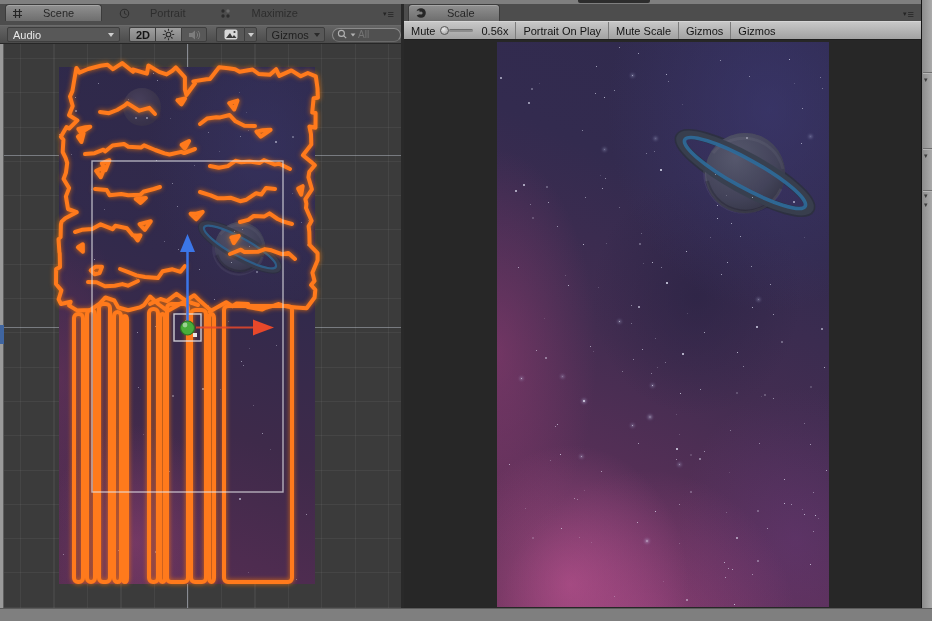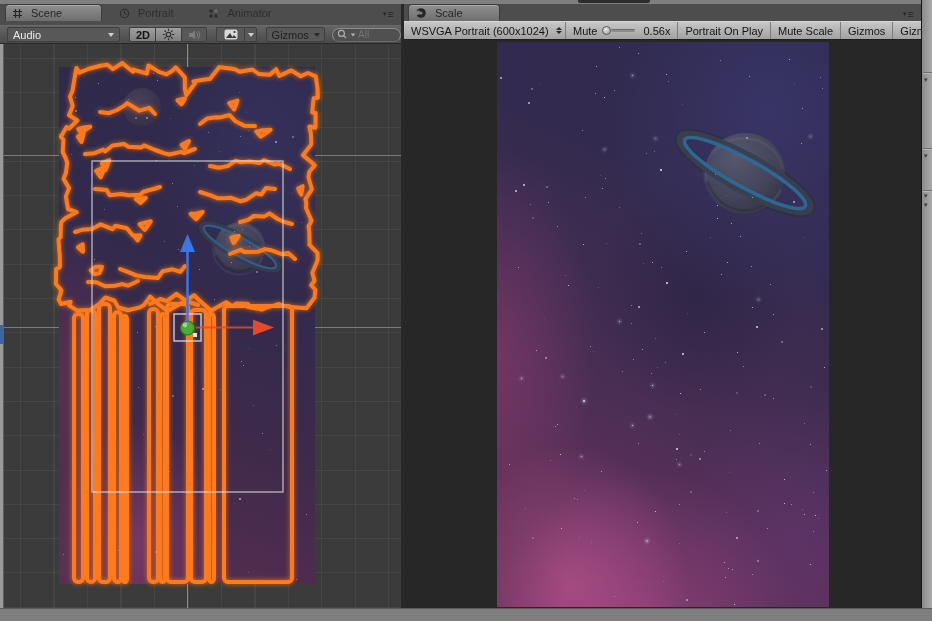--- a/index.html
+++ b/index.html
@@ -10,21 +10,21 @@
     font-family:"Liberation Sans",sans-serif;font-size:11px;
     -webkit-font-smoothing:antialiased;
   }
   .abs{position:absolute;}
   
   #top-strip{left:0;top:0;width:932px;height:4px;background:#7f7f7f;}
   #top-notch{left:578px;top:0;width:72px;height:3px;background:#2d2d2d;border-radius:0 0 2px 2px;}
   
   .tabbar{height:17px;background:#4d4d4d;display:flex;align-items:flex-end;position:relative;}
   .tab{
-    height:17px;display:flex;align-items:center;gap:8px;padding:0 9px 0 6px;
+    height:17px;display:flex;align-items:center;gap:20px;padding:0 9px 0 6px;
     border-radius:4px 4px 0 0;color:#262626;white-space:nowrap;cursor:default;
     border:1px solid #3c3c3c;border-bottom:none;
   }
   .tab.active{background:linear-gradient(#909090,#6e6e6e);box-shadow:inset 0 1px 0 #a6a6a6;}
   .tab.inactive{background:transparent;border-color:transparent;color:#2e2e2e;}
   .panel-menu{
     position:absolute;right:7px;top:6px;color:#242424;font-size:9px;line-height:8px;
     letter-spacing:0;cursor:pointer;display:flex;align-items:center;gap:1px;
   }
   .panel-menu .vee{font-size:7px;}
@@ -162,21 +162,21 @@
       <div style="width:18px"></div>
       <div class="tab inactive">
         <span class="icn">
           <svg width="11" height="11">
               <circle cx="3" cy="3" r="1.7" fill="#2d2d2d"></circle>
               <circle cx="8" cy="3" r="1.7" fill="#6b6b6b"></circle>
               <circle cx="3" cy="8" r="1.7" fill="#2d2d2d"></circle>
               <circle cx="8" cy="8" r="1.7" fill="#2d2d2d"></circle>
             </svg>
         </span>
-        <span>Animator</span>
+        <span>Maximize</span>
       </div>
       <div class="panel-menu">
         <span class="vee">▾</span>
           <span class="bars">≡</span>
       </div>
     </div>
 
     <div class="abs" id="scene-toolbar">
       <div class="sbtn" id="shaded-dd">
         <span class="lbl">Audio</span>
@@ -434,27 +434,20 @@
         </span>
         <span>Scale</span>
       </div>
       <div class="panel-menu">
         <span class="vee">▾</span>
           <span class="bars">≡</span>
       </div>
     </div>
 
     <div class="abs" id="game-toolbar">
-      <div class="gitem" style="width:162px">
-        <span style="flex:1">WSVGA Portrait (600x1024)</span>
-        <span class="updown">
-            <b class="u"></b>
-            <b class="d"></b>
-          </span>
-      </div>
       <div class="gitem">
         <span>Mute</span>
         <span id="scale-knob"></span>
         <span id="scale-track"></span>
         <span style="margin-left:8px">0.56x</span>
       </div>
       <div class="gitem">
         <span>Portrait On Play</span>
       </div>
       <div class="gitem">

